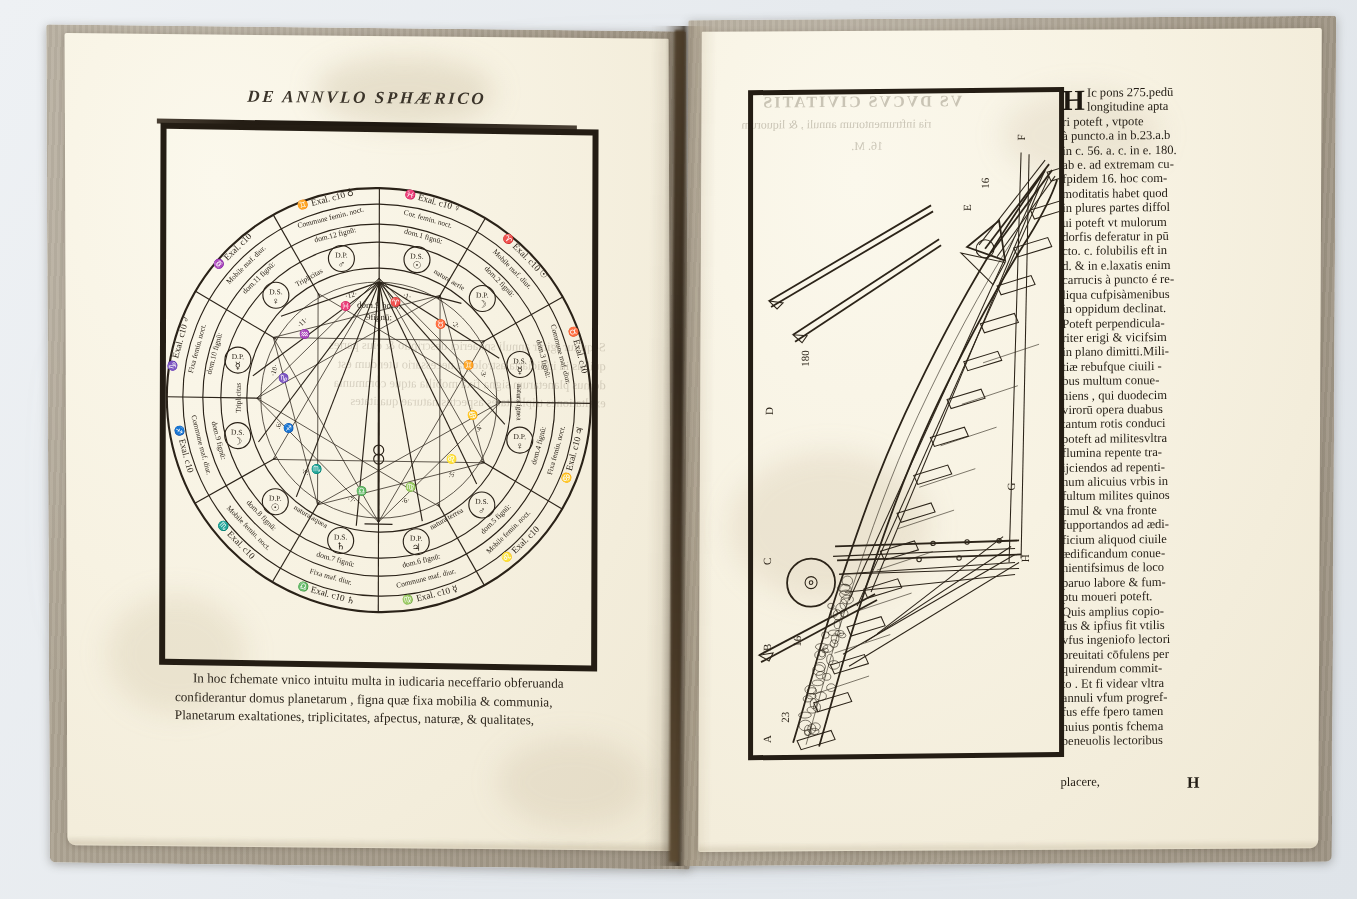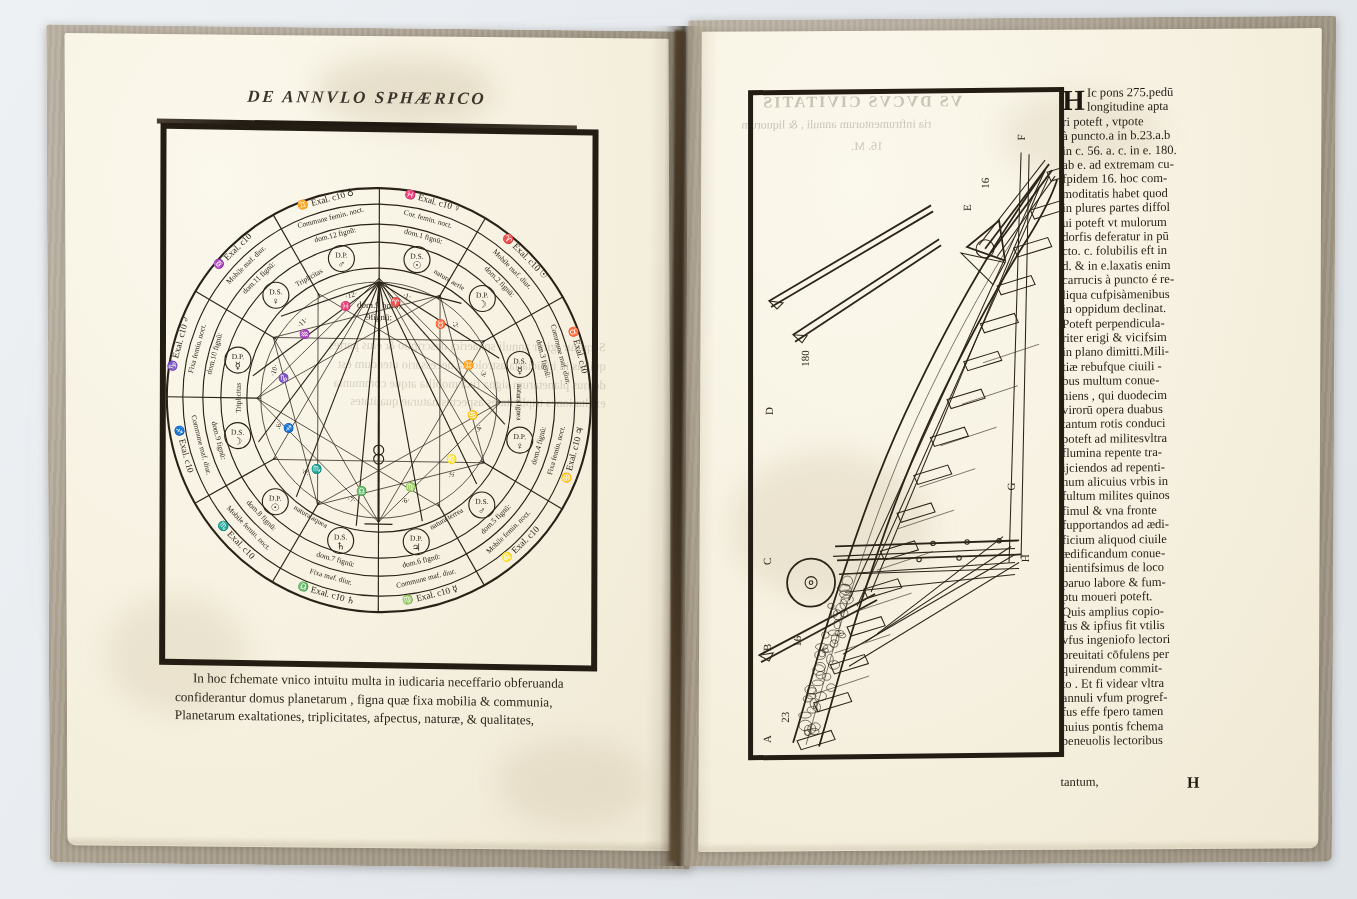--- a/index.html
+++ b/index.html
@@ -539,21 +539,21 @@
           </g>
         </svg>
       </div>
 
       <div id="text-col">
         <span class="drop">H</span>
         <span id="tc-lines"><span class="ln">Ic pons 275.pedū</span><span class="ln">longitudine apta</span><span class="ln">ri poteft , vtpote</span><span class="ln">à puncto.a in b.23.a.b</span><span class="ln">in c. 56. a. c. in e. 180.</span><span class="ln">ab e. ad extremam cu-</span><span class="ln">fpidem 16. hoc com-</span><span class="ln">moditatis habet quod</span><span class="ln">in plures partes diffol</span><span class="ln">ui poteft vt mulorum</span><span class="ln">dorfis deferatur in pū</span><span class="ln">cto. c. folubilis eft in</span><span class="ln">d. &amp; in e.laxatis enim</span><span class="ln">carrucis à puncto é re-</span><span class="ln">liqua cufpisàmenibus</span><span class="ln">in oppidum declinat.</span><span class="ln">Poteft perpendicula-</span><span class="ln">riter erigi &amp; vicifsim</span><span class="ln">in plano dimitti.Mili-</span><span class="ln">tiæ rebufque ciuili -</span><span class="ln">bus multum conue-</span><span class="ln">niens , qui duodecim</span><span class="ln">virorū opera duabus</span><span class="ln">tantum rotis conduci</span><span class="ln">poteft ad militesvltra</span><span class="ln">flumina repente tra-</span><span class="ln">ijciendos ad repenti-</span><span class="ln">num alicuius vrbis in</span><span class="ln">fultum milites quinos</span><span class="ln">fimul &amp; vna fronte</span><span class="ln">fupportandos ad ædi-</span><span class="ln">ficium aliquod ciuile</span><span class="ln">ædificandum conue-</span><span class="ln">nientifsimus de loco</span><span class="ln">paruo labore &amp; fum-</span><span class="ln">ptu moueri poteft.</span><span class="ln">Quis amplius copio-</span><span class="ln">fus &amp; ipfius fit vtilis</span><span class="ln">vfus ingeniofo lectori</span><span class="ln">breuitati cōfulens per</span><span class="ln">quirendum commit-</span><span class="ln">to . Et fi videar vltra</span><span class="ln">annuli vfum progref-</span><span class="ln">fus effe fpero tamen</span><span class="ln">huius pontis fchema</span><span class="ln">beneuolis lectoribus</span></span>
       </div>
       <div id="sig-line">
         <span class="sig">H</span>
-        <span>tantum,</span>
+        <span>placere,</span>
       </div>
 
       <div class="deckle" id="deckle-r"></div>
     </div>
   </div>
 
   <div id="gutter"></div>
   <div id="gutter-core"></div>
 
 </div>

